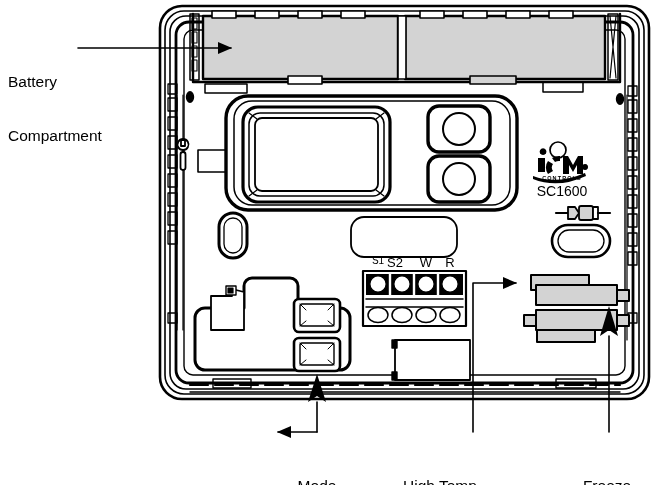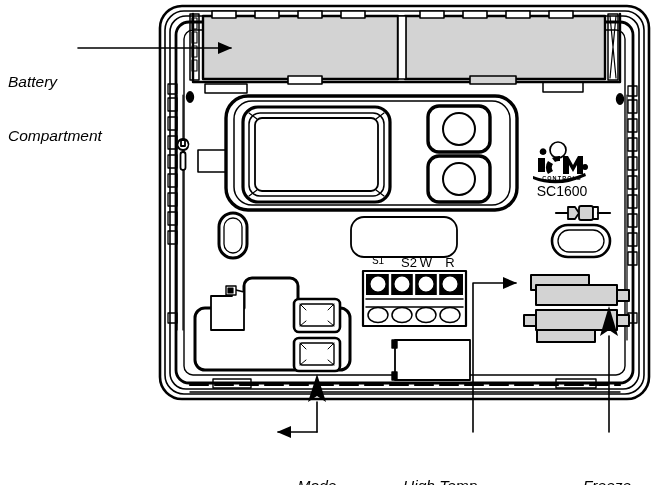--- a/index.html
+++ b/index.html
@@ -1,19 +1,19 @@
 <!DOCTYPE html>
 <html><head>
 <meta charset="utf-8">
 <style>
   html,body{margin:0;padding:0;background:#fff;}
   body{width:655px;height:485px;position:relative;overflow:hidden;
        font-family:"Liberation Sans",sans-serif;color:#000;}
   #stage{position:absolute;inset:0;width:655px;height:485px;}
-  .lbl{position:absolute;font-size:15.5px;line-height:18px;white-space:pre;color:#000;font-style:italic;}
+  .lbl{position:absolute;font-size:15.5px;line-height:18px;white-space:pre;color:#000;}
   .lbl.ctr{text-align:center;}
   svg{position:absolute;left:0;top:0;}
 </style>
 </head>
 <body>
 
 <div id="stage">
 
 <svg width="655" height="485" viewBox="0 0 655 485">
   <defs>
@@ -295,18 +295,18 @@
   
 </div>
 
 <div class="lbl ctr" style="left:562px; top:441px; width:90px;">
   <div>Freeze</div>
   
 </div>
 
 <div style="position:absolute;left:363px;top:255px;width:103px;height:16px;">
   <span style="position:absolute;left:0px;  width:30px;text-align:center;font-size:10px;">S1</span>
-  <span style="position:absolute;left:24px; width:30px;text-align:right;font-size:13px;">S2</span>
+  <span style="position:absolute;left:24px; width:30px;text-align:left;font-size:13px;">S2</span>
   <span style="position:absolute;left:48px; width:30px;text-align:center;font-size:13px;">W</span>
   <span style="position:absolute;left:72px; width:30px;text-align:center;font-size:13px;">R</span>
 </div>
 
 </div>
 
 </body></html>

